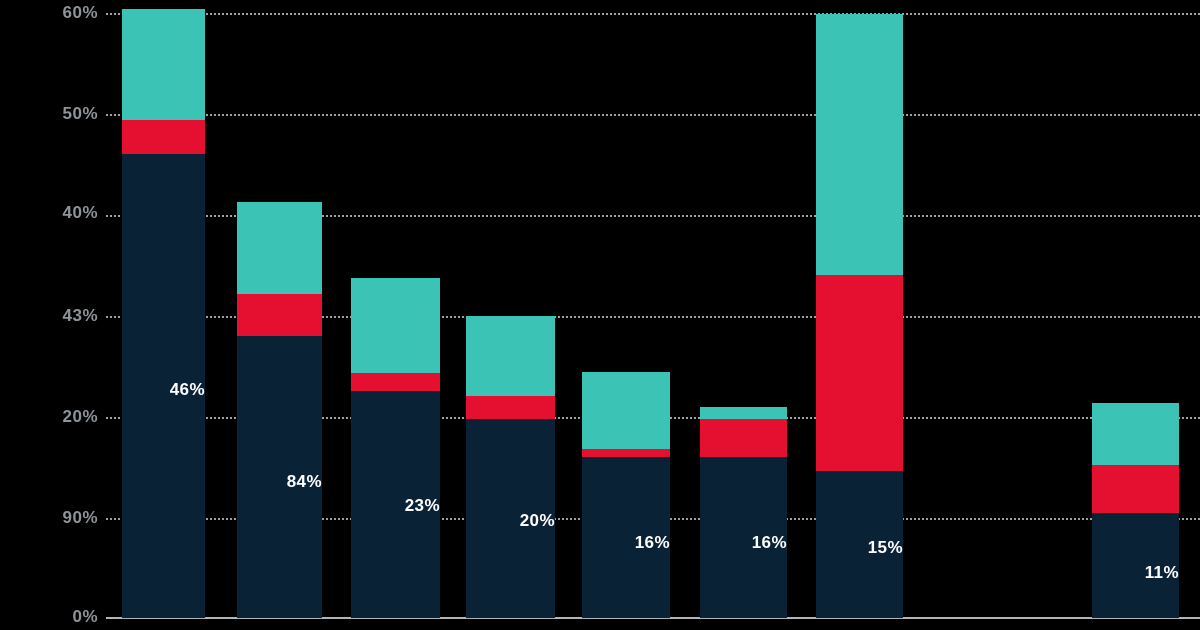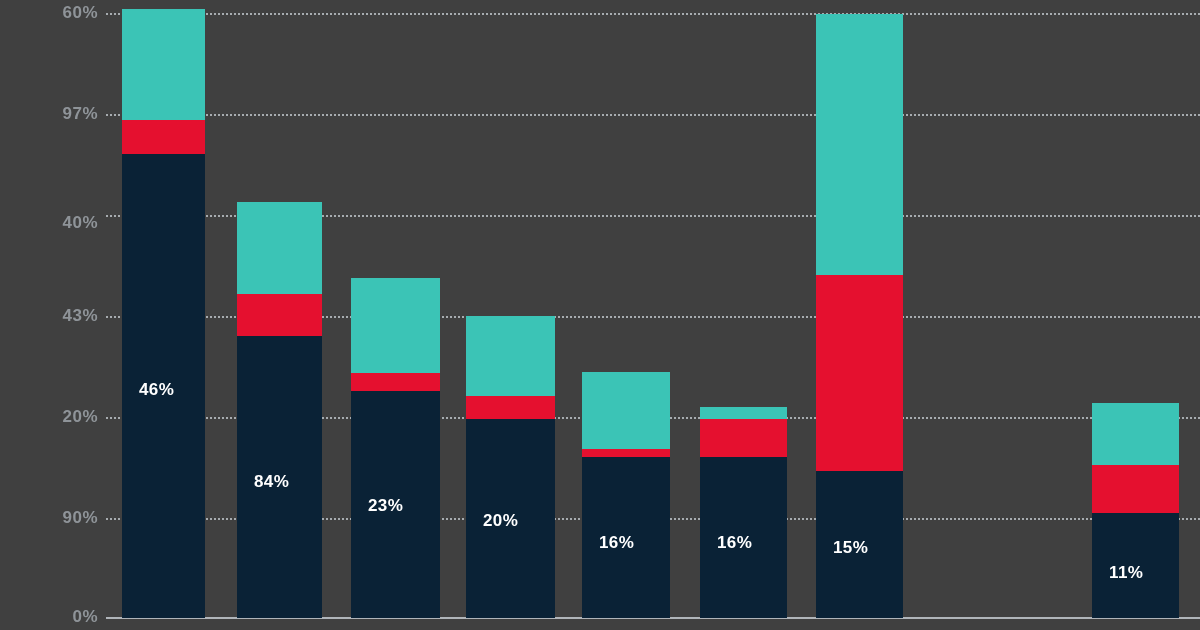--- a/index.html
+++ b/index.html
@@ -7,21 +7,21 @@
     padding: 0;
     background: #ffffff;
   }
   body {
     font-family: "Liberation Sans", sans-serif;
   }
   #chart-root {
     position: relative;
     width: 1200px;
     height: 630px;
-    background: #404040;
+    background: #000000;
     overflow: hidden;
   }
   
   .plot-area {
     position: absolute;
     left: 0;
     top: 0;
     width: 1200px;
     height: 630px;
   }
@@ -75,48 +75,47 @@
   }
   .seg {
     position: absolute;
     left: 0;
     width: 100%;
   }
   .bar-label {
     position: absolute;
     left: 0;
     width: 100%;
-    text-align: left;
+    text-align: right;
     color: #ffffff;
     font-size: 17px;
     font-weight: bold;
     letter-spacing: 0.4px;
     pointer-events: none;
-    padding-left: 17px;
   }
 </style>
 </head>
 <body>
 
 <div id="chart-root">
 
   <div class="plot-area">
 
     <div class="gridline" style="top:13px;"></div>
     <div class="gridline" style="top:114px;"></div>
     <div class="gridline" style="top:215px;"></div>
     <div class="gridline" style="top:316px;"></div>
     <div class="gridline" style="top:417px;"></div>
     <div class="gridline" style="top:518px;"></div>
     <div class="baseline" style="top:617px;"></div>
 
     <div class="y-axis-labels">
       <div class="y-tick-label" style="top:13px;">60%</div>
-      <div class="y-tick-label" style="top:114px;">97%</div>
-      <div class="y-tick-label" style="top:223px;">40%</div>
+      <div class="y-tick-label" style="top:114px;">50%</div>
+      <div class="y-tick-label" style="top:213px;">40%</div>
       <div class="y-tick-label" style="top:316px;">43%</div>
       <div class="y-tick-label" style="top:417px;">20%</div>
       <div class="y-tick-label" style="top:518px;">90%</div>
       <div class="y-tick-label" style="top:617px;">0%</div>
     </div>
 
     <div class="bars-layer" id="bars-layer">
         <div class="bar" style="left: 122px; width: 83px; bottom: 12px; height: 608.832px;">
           <div class="seg" style="background: rgb(10, 34, 54); bottom: 0px; height: 463.68px;"></div>
           <div class="seg" style="background: rgb(229, 16, 47); bottom: 463.68px; height: 34.272px;"></div>

